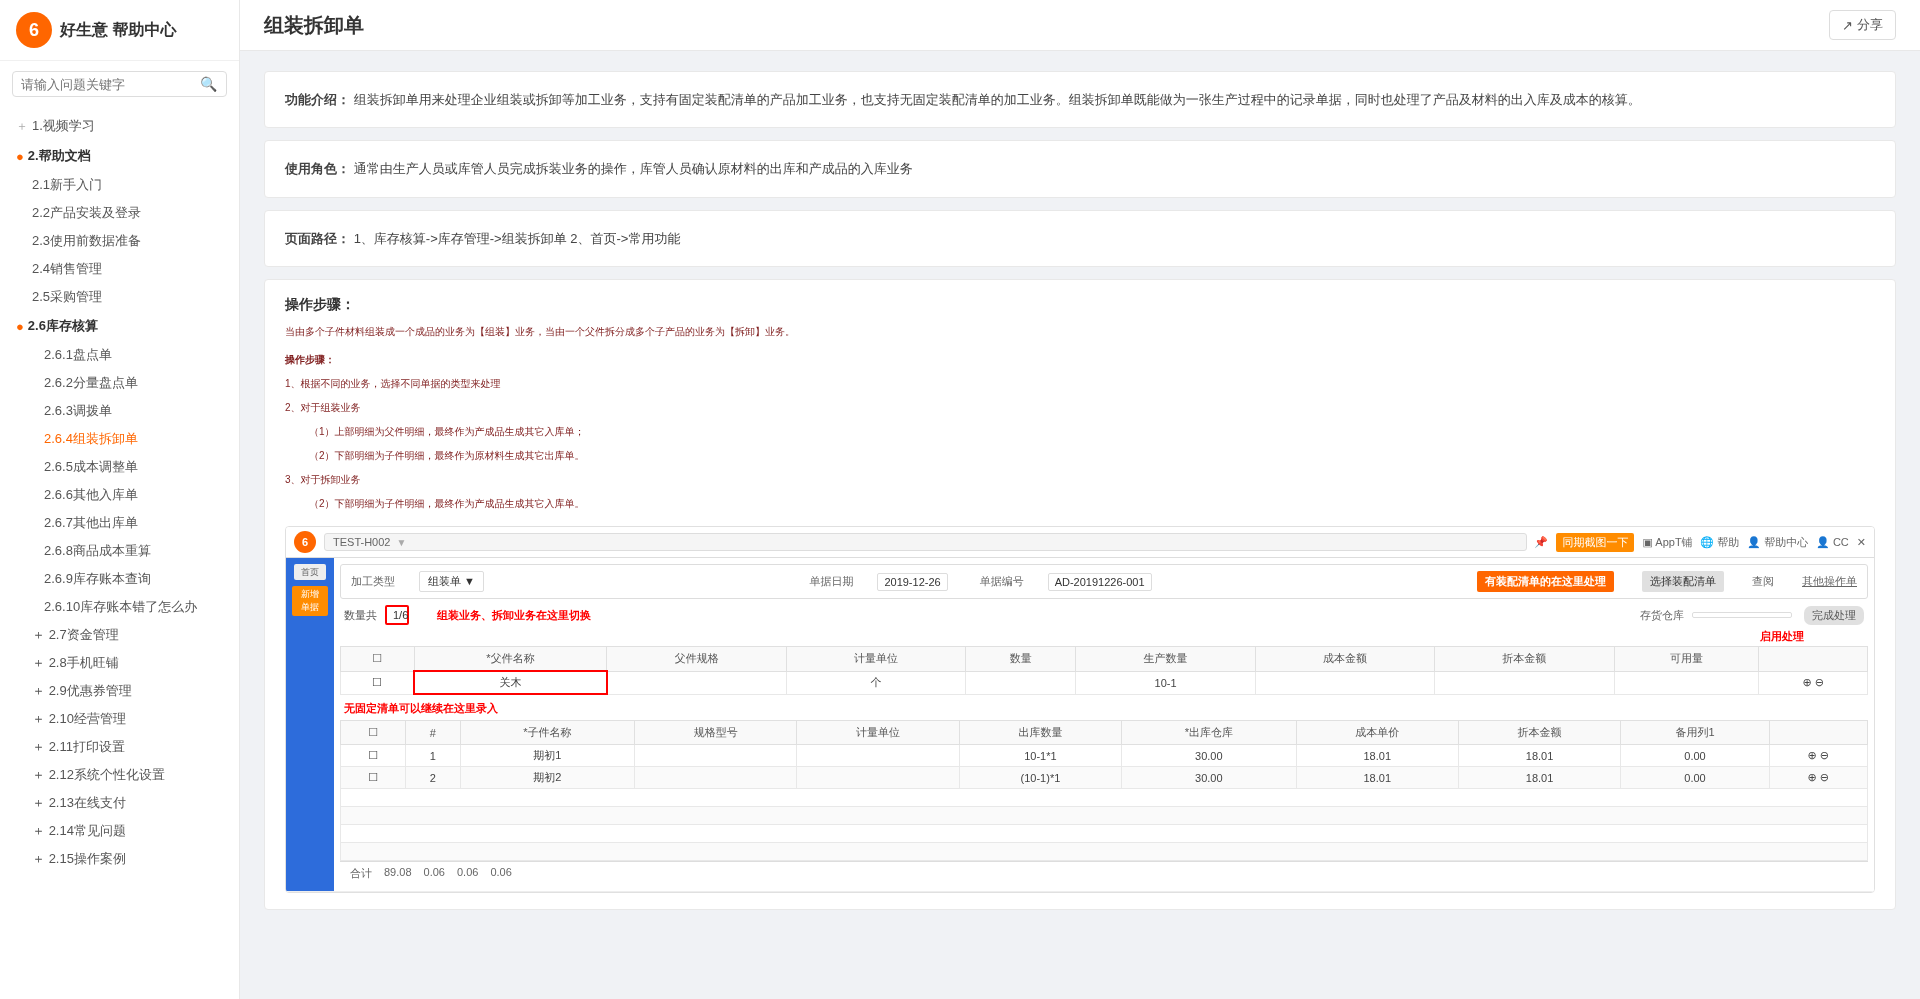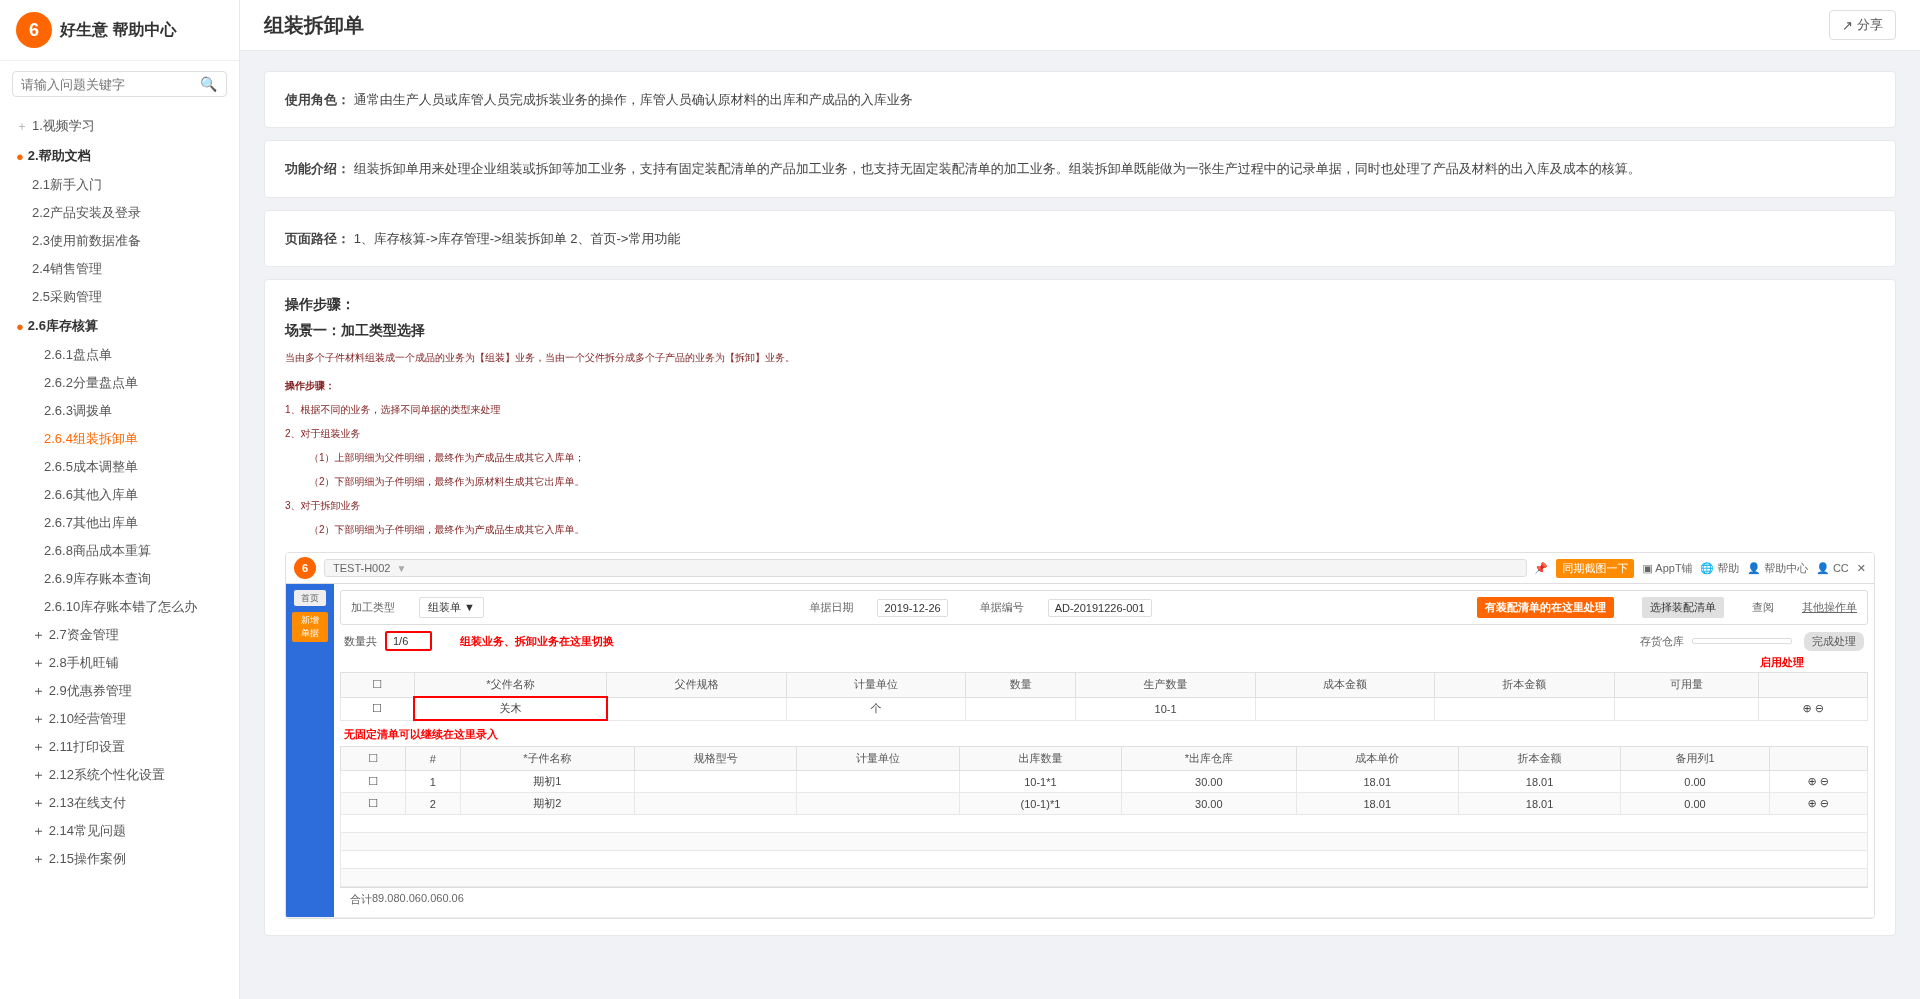--- a/index.html
+++ b/index.html
@@ -297,20 +297,21 @@
       color: #444;
     }
 
     .mock-table tr:nth-child(even) td { background: #fafafa; }
 
     .mock-status-bar {
       background: #fff;
       border-top: 1px solid #ddd;
       padding: 4px 10px;
       display: flex;
+      gap: 12px;
       font-size: 11px;
       color: #666;
     }
 
     .bold { font-weight: bold; }
   </style>
 </head>
 <body>
 
 <div class="sidebar">
@@ -434,40 +435,37 @@
     <h1 class="page-title">组装拆卸单</h1>
     <button class="share-btn">
       <span>↗</span>
       <span>分享</span>
     </button>
   </div>
 
   <div class="content-area">
 
     <div class="info-box">
+      <span class="bold">功能介绍：</span>
+      <span>组装拆卸单用来处理企业组装或拆卸等加工业务，支持有固定装配清单的产品加工业务，也支持无固定装配清单的加工业务。组装拆卸单既能做为一张生产过程中的记录单据，同时也处理了产品及材料的出入库及成本的核算。</span>
+    </div>
+
+    <div class="info-box">
       <span class="bold">使用角色：</span>
       <span>通常由生产人员或库管人员完成拆装业务的操作，库管人员确认原材料的出库和产成品的入库业务</span>
-    </div>
-
-    <div class="info-box">
-      <span class="bold">功能介绍：</span>
-      <span>组装拆卸单用来处理企业组装或拆卸等加工业务，支持有固定装配清单的产品加工业务，也支持无固定装配清单的加工业务。组装拆卸单既能做为一张生产过程中的记录单据，同时也处理了产品及材料的出入库及成本的核算。</span>
     </div>
 
     <div class="info-box">
       <span class="bold">页面路径：</span>
       <span>1、库存核算-&gt;库存管理-&gt;组装拆卸单  2、首页-&gt;常用功能</span>
     </div>
 
     <div class="ops-box">
       <div class="section-heading">操作步骤：</div>
 
-      <div class="scenario-title">
-        <span>场景一：加工类型选择</span>
-      </div>
 
       <div class="step-text">
         <p>当由多个子件材料组装成一个成品的业务为【组装】业务，当由一个父件拆分成多个子产品的业务为【拆卸】业务。</p>
       </div>
 
       <div class="step-text" style="margin-top:8px;">
         <p class="bold">操作步骤：</p>
         <p>1、根据不同的业务，选择不同单据的类型来处理</p>
         <p>2、对于组装业务</p>
         <p class="indent-1">（1）上部明细为父件明细，最终作为产成品生成其它入库单；</p>
@@ -513,21 +511,21 @@
               <span class="mock-input">AD-20191226-001</span>
               <span style="flex:1;"></span>
               <div style="background:#f60; color:#fff; font-size:11px; padding:3px 8px; border-radius:2px; font-weight:bold;">有装配清单的在这里处理</div>
               <div style="background:#e0e0e0; font-size:11px; padding:3px 8px; border-radius:2px; margin-left:4px;">选择装配清单</div>
               <span style="font-size:11px; color:#666; margin-left:4px;">查阅</span>
               <span style="font-size:11px; color:#666; margin-left:4px;text-decoration:underline;">其他操作单</span>
             </div>
 
             <div style="display:flex; align-items:center; gap:8px; font-size:11px; color:#555; margin-bottom:4px; padding:0 4px;">
               <span>数量共</span>
-              <span class="mock-input mock-input-red" style="width:47px; font-size:11px;">1/6</span>
+              <span class="mock-input mock-input-red" style="width:24px; font-size:11px;">1/6</span>
               <span style="color:red; font-size:11px; font-weight:bold; margin-left:20px;">组装业务、拆卸业务在这里切换</span>
               <span style="flex:1;"></span>
               <span style="font-size:11px; color:#666;">存货仓库</span>
               <span class="mock-input" style="width:100px;"></span>
               <span style="background:#e0e0e0; font-size:11px; padding:2px 8px; border-radius:7px; margin-left:4px;">完成处理</span>
             </div>
 
             <div style="display:flex; justify-content:flex-end; margin-bottom:2px; padding:0 4px;">
               <span style="color:red; font-size:11px; font-weight:bold; margin-right:60px;">启用处理</span>
             </div>

